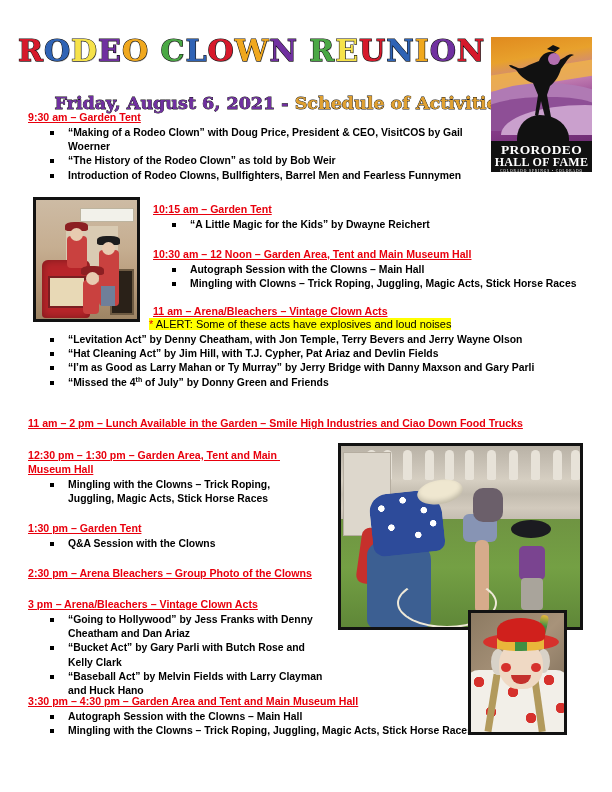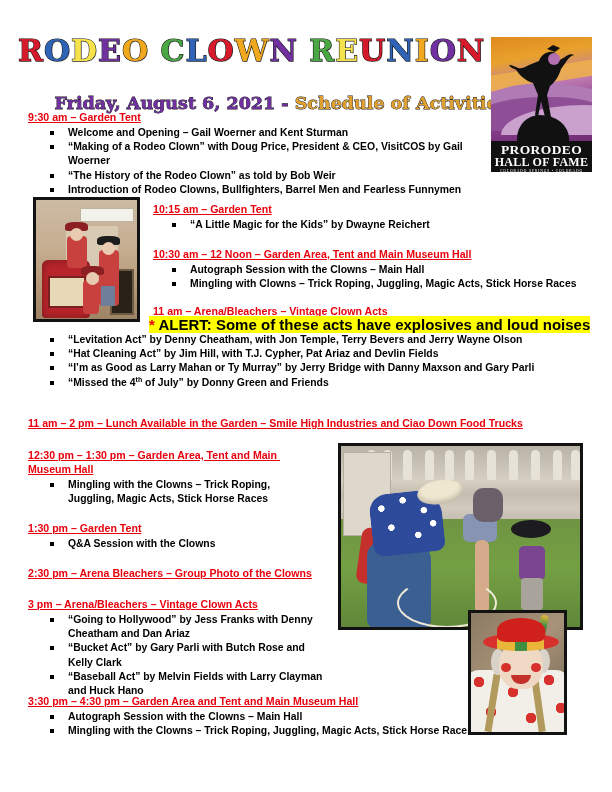--- a/index.html
+++ b/index.html
@@ -156,22 +156,22 @@
     position: absolute;
     left: 4px;
     top: 5px;
     width: 4px;
     height: 4px;
     background: #000000;
   }
 
   .alert {
     position: absolute;
-    font-weight: bold;
-    font-size: 15px;
+    font-weight: normal;
+    font-size: 11px;
     line-height: 13px;
     color: #000000;
     white-space: pre;
   }
   .alert .mark { background: #ffff00; }
   .alert .star { color: #e8000d; background: #ffff00; }
 
   sup { font-size: 7px; vertical-align: super; line-height: 0; }
 
   
@@ -351,21 +351,20 @@
     </div>
     <div class="logo-text">
       <div class="logo-l1">PRORODEO</div>
       <div class="logo-l2">HALL OF FAME</div>
       <div class="logo-l3">COLORADO SPRINGS  •  COLORADO</div>
     </div>
   </div>
 
   <div class="heading" style="left: 28px; top: 110px; width: 440px; color: rgb(232, 0, 13);">9:30 am – Garden Tent</div>
   <ul class="bullets" id="items-0" style="left:46px; top:126px; width:450px;">
-      <li>Welcome and Opening – Gail Woerner and Kent Sturman</li>
       <li>“Making of a Rodeo Clown” with Doug Price, President &amp; CEO, VisitCOS by Gail Woerner</li>
       <li>“The History of the Rodeo Clown” as told by Bob Weir</li>
       <li>Introduction of Rodeo Clowns, Bullfighters, Barrel Men and Fearless Funnymen</li>
     </ul>
 
   <div class="heading" style="left: 153px; top: 202px; width: 340px; color: rgb(232, 0, 13);">10:15 am – Garden Tent</div>
   <ul class="bullets" id="items-1" style="left:168px; top:218px; width:400px;">
       <li>“A Little Magic for the Kids” by Dwayne Reichert</li>
     </ul>
 

